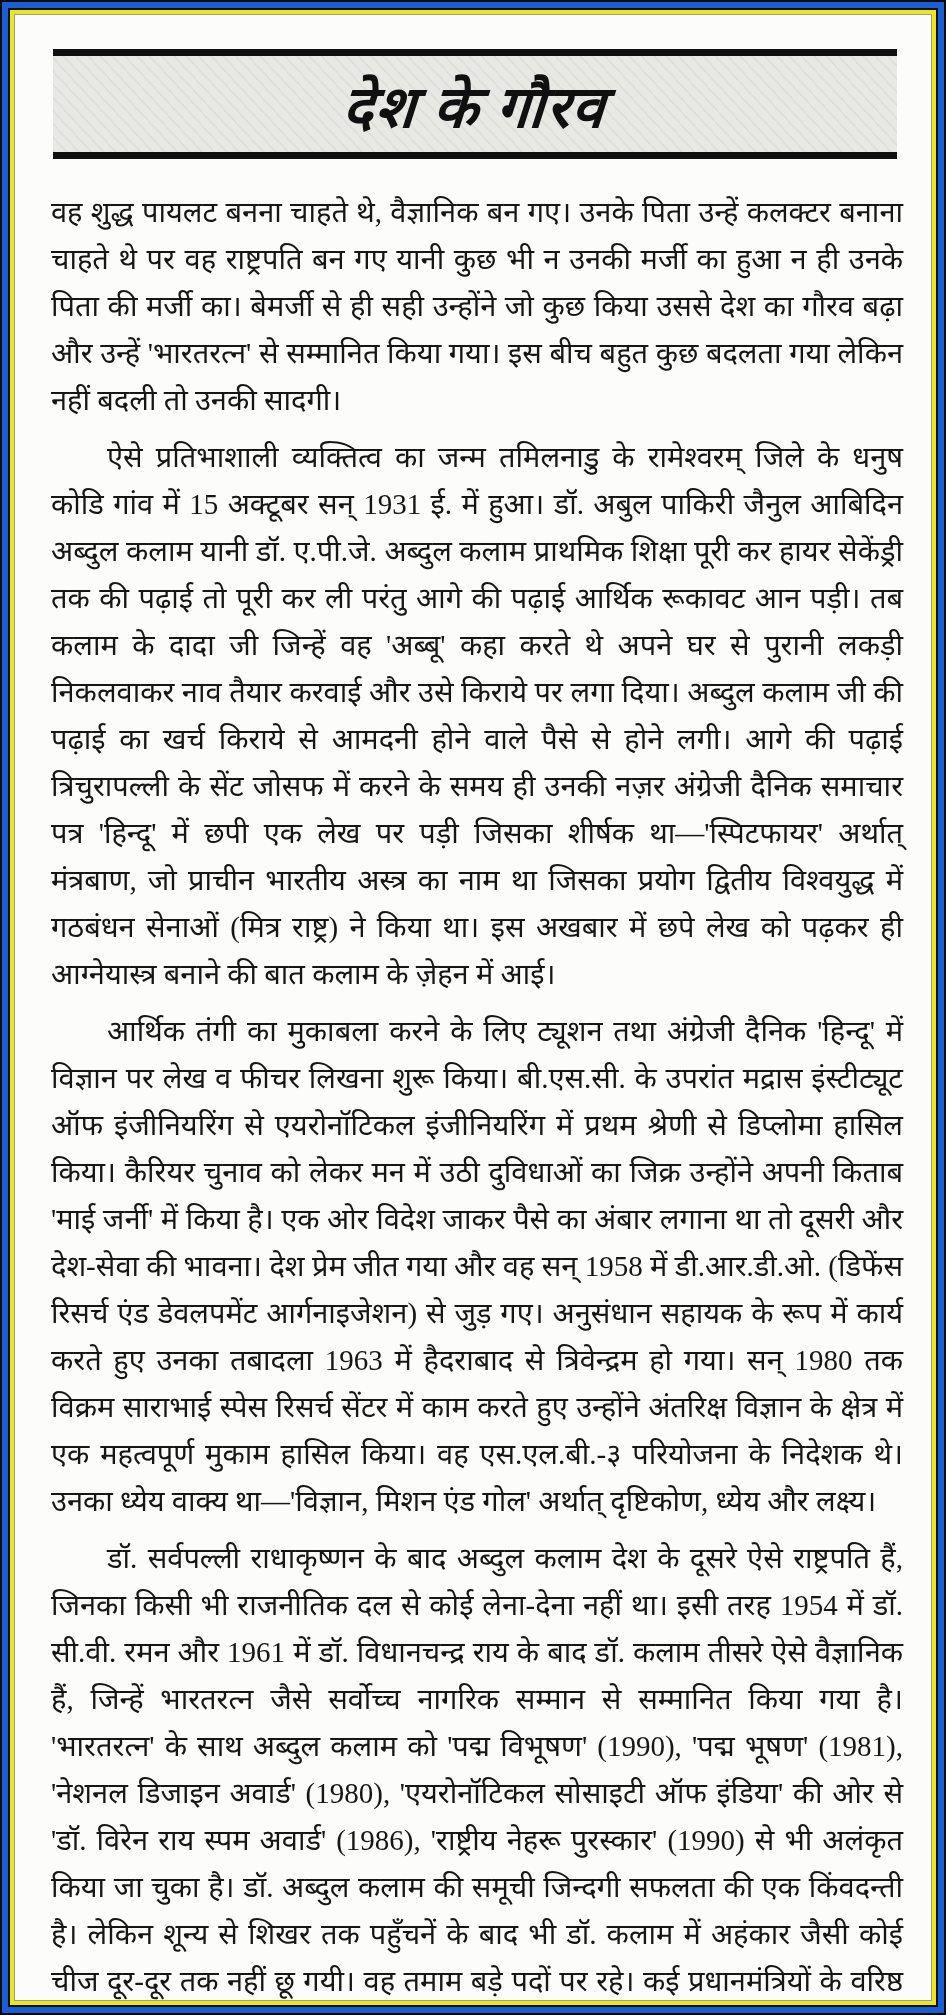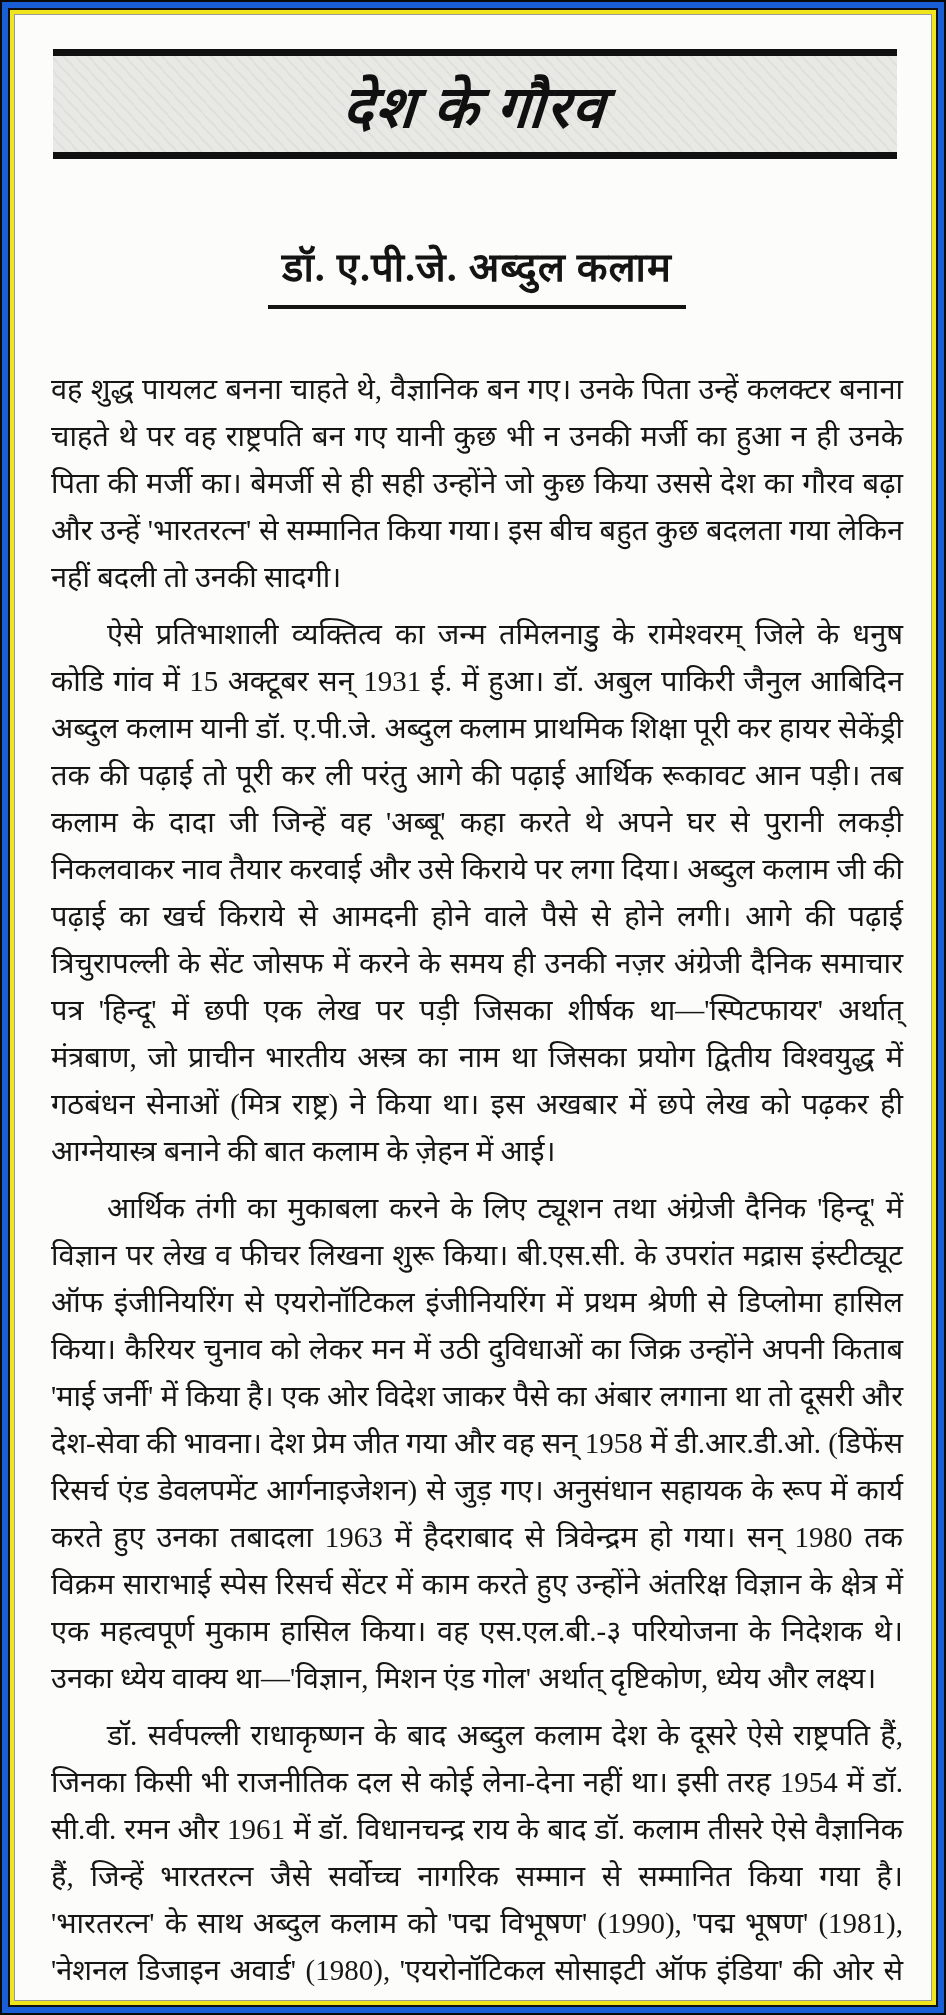--- a/index.html
+++ b/index.html
@@ -111,23 +111,20 @@
   <div class="frame-blue">
     <div class="frame-black-mid">
       <div class="frame-yellow">
         <div class="frame-gray">
           <div class="page">
 
             <div class="banner">
               <div class="banner-title">देश के गौरव</div>
             </div>
 
-            <div class="article-title-row">
-              <h1 class="article-title">डॉ. ए.पी.जे. अब्दुल कलाम</h1>
-            </div>
 
             <div class="article-body">
                 <p class="no-indent">वह शुद्ध पायलट बनना चाहते थे, वैज्ञानिक बन गए। उनके पिता उन्हें कलक्टर बनाना चाहते थे पर वह राष्ट्रपति बन गए यानी कुछ भी न उनकी मर्जी का हुआ न ही उनके पिता की मर्जी का। बेमर्जी से ही सही उन्होंने जो कुछ किया उससे देश का गौरव बढ़ा और उन्हें 'भारतरत्न' से सम्मानित किया गया। इस बीच बहुत कुछ बदलता गया लेकिन नहीं बदली तो उनकी सादगी।</p>
                 <p>ऐसे प्रतिभाशाली व्यक्तित्व का जन्म तमिलनाडु के रामेश्वरम् जिले के धनुष कोडि गांव में 15 अक्टूबर सन् 1931 ई. में हुआ। डॉ. अबुल पाकिरी जैनुल आबिदिन अब्दुल कलाम यानी डॉ. ए.पी.जे. अब्दुल कलाम प्राथमिक शिक्षा पूरी कर हायर सेकेंड्री तक की पढ़ाई तो पूरी कर ली परंतु आगे की पढ़ाई आर्थिक रूकावट आन पड़ी। तब कलाम के दादा जी जिन्हें वह 'अब्बू' कहा करते थे अपने घर से पुरानी लकड़ी निकलवाकर नाव तैयार करवाई और उसे किराये पर लगा दिया। अब्दुल कलाम जी की पढ़ाई का खर्च किराये से आमदनी होने वाले पैसे से होने लगी। आगे की पढ़ाई त्रिचुरापल्ली के सेंट जोसफ में करने के समय ही उनकी नज़र अंग्रेजी दैनिक समाचार पत्र 'हिन्दू' में छपी एक लेख पर पड़ी जिसका शीर्षक था—'स्पिटफायर' अर्थात् मंत्रबाण, जो प्राचीन भारतीय अस्त्र का नाम था जिसका प्रयोग द्वितीय विश्वयुद्ध में गठबंधन सेनाओं (मित्र राष्ट्र) ने किया था। इस अखबार में छपे लेख को पढ़कर ही आग्नेयास्त्र बनाने की बात कलाम के ज़ेहन में आई।</p>
                 <p>आर्थिक तंगी का मुकाबला करने के लिए ट्यूशन तथा अंग्रेजी दैनिक 'हिन्दू' में विज्ञान पर लेख व फीचर लिखना शुरू किया। बी.एस.सी. के उपरांत मद्रास इंस्टीट्यूट ऑफ इंजीनियरिंग से एयरोनॉटिकल इंजीनियरिंग में प्रथम श्रेणी से डिप्लोमा हासिल किया। कैरियर चुनाव को लेकर मन में उठी दुविधाओं का जिक्र उन्होंने अपनी किताब 'माई जर्नी' में किया है। एक ओर विदेश जाकर पैसे का अंबार लगाना था तो दूसरी और देश-सेवा की भावना। देश प्रेम जीत गया और वह सन् 1958 में डी.आर.डी.ओ. (डिफेंस रिसर्च एंड डेवलपमेंट आर्गनाइजेशन) से जुड़ गए। अनुसंधान सहायक के रूप में कार्य करते हुए उनका तबादला 1963 में हैदराबाद से त्रिवेन्द्रम हो गया। सन् 1980 तक विक्रम साराभाई स्पेस रिसर्च सेंटर में काम करते हुए उन्होंने अंतरिक्ष विज्ञान के क्षेत्र में एक महत्वपूर्ण मुकाम हासिल किया। वह एस.एल.बी.-३ परियोजना के निदेशक थे। उनका ध्येय वाक्य था—'विज्ञान, मिशन एंड गोल' अर्थात् दृष्टिकोण, ध्येय और लक्ष्य।</p>
                 <p>डॉ. सर्वपल्ली राधाकृष्णन के बाद अब्दुल कलाम देश के दूसरे ऐसे राष्ट्रपति हैं, जिनका किसी भी राजनीतिक दल से कोई लेना-देना नहीं था। इसी तरह 1954 में डॉ. सी.वी. रमन और 1961 में डॉ. विधानचन्द्र राय के बाद डॉ. कलाम तीसरे ऐसे वैज्ञानिक हैं, जिन्हें भारतरत्न जैसे सर्वोच्च नागरिक सम्मान से सम्मानित किया गया है। 'भारतरत्न' के साथ अब्दुल कलाम को 'पद्म विभूषण' (1990), 'पद्म भूषण' (1981), 'नेशनल डिजाइन अवार्ड' (1980), 'एयरोनॉटिकल सोसाइटी ऑफ इंडिया' की ओर से 'डॉ. विरेन राय स्पम अवार्ड' (1986), 'राष्ट्रीय नेहरू पुरस्कार' (1990) से भी अलंकृत किया जा चुका है। डॉ. अब्दुल कलाम की समूची जिन्दगी सफलता की एक किंवदन्ती है। लेकिन शून्य से शिखर तक पहुँचनें के बाद भी डॉ. कलाम में अहंकार जैसी कोई चीज दूर-दूर तक नहीं छू गयी। वह तमाम बड़े पदों पर रहे। कई प्रधानमंत्रियों के वरिष्ठ वैज्ञानिक सलाहकार रहे, मगर उन्होंने कभी भी बड़ा बंगला, लम्बी गाड़ियाँ या कि ढेरों नौकर-चाकर की तमन्ना नहीं की।</p>
               </div>
 
           </div>
         </div>

